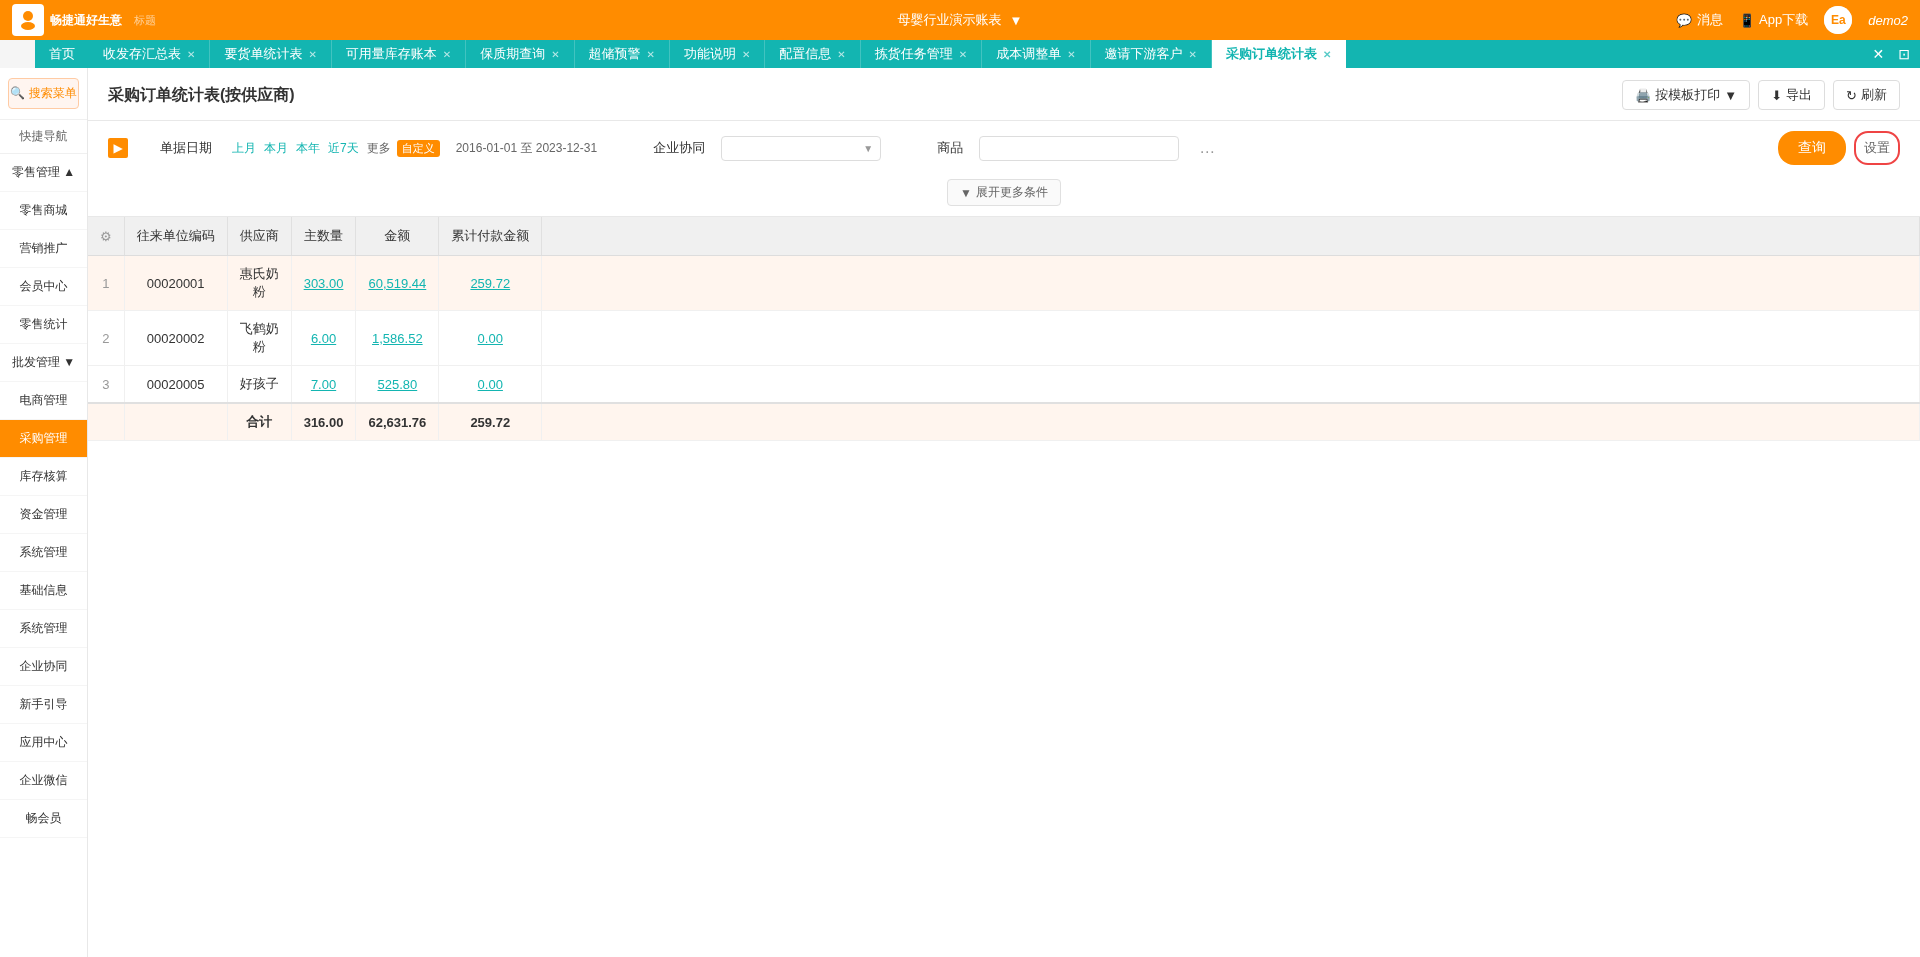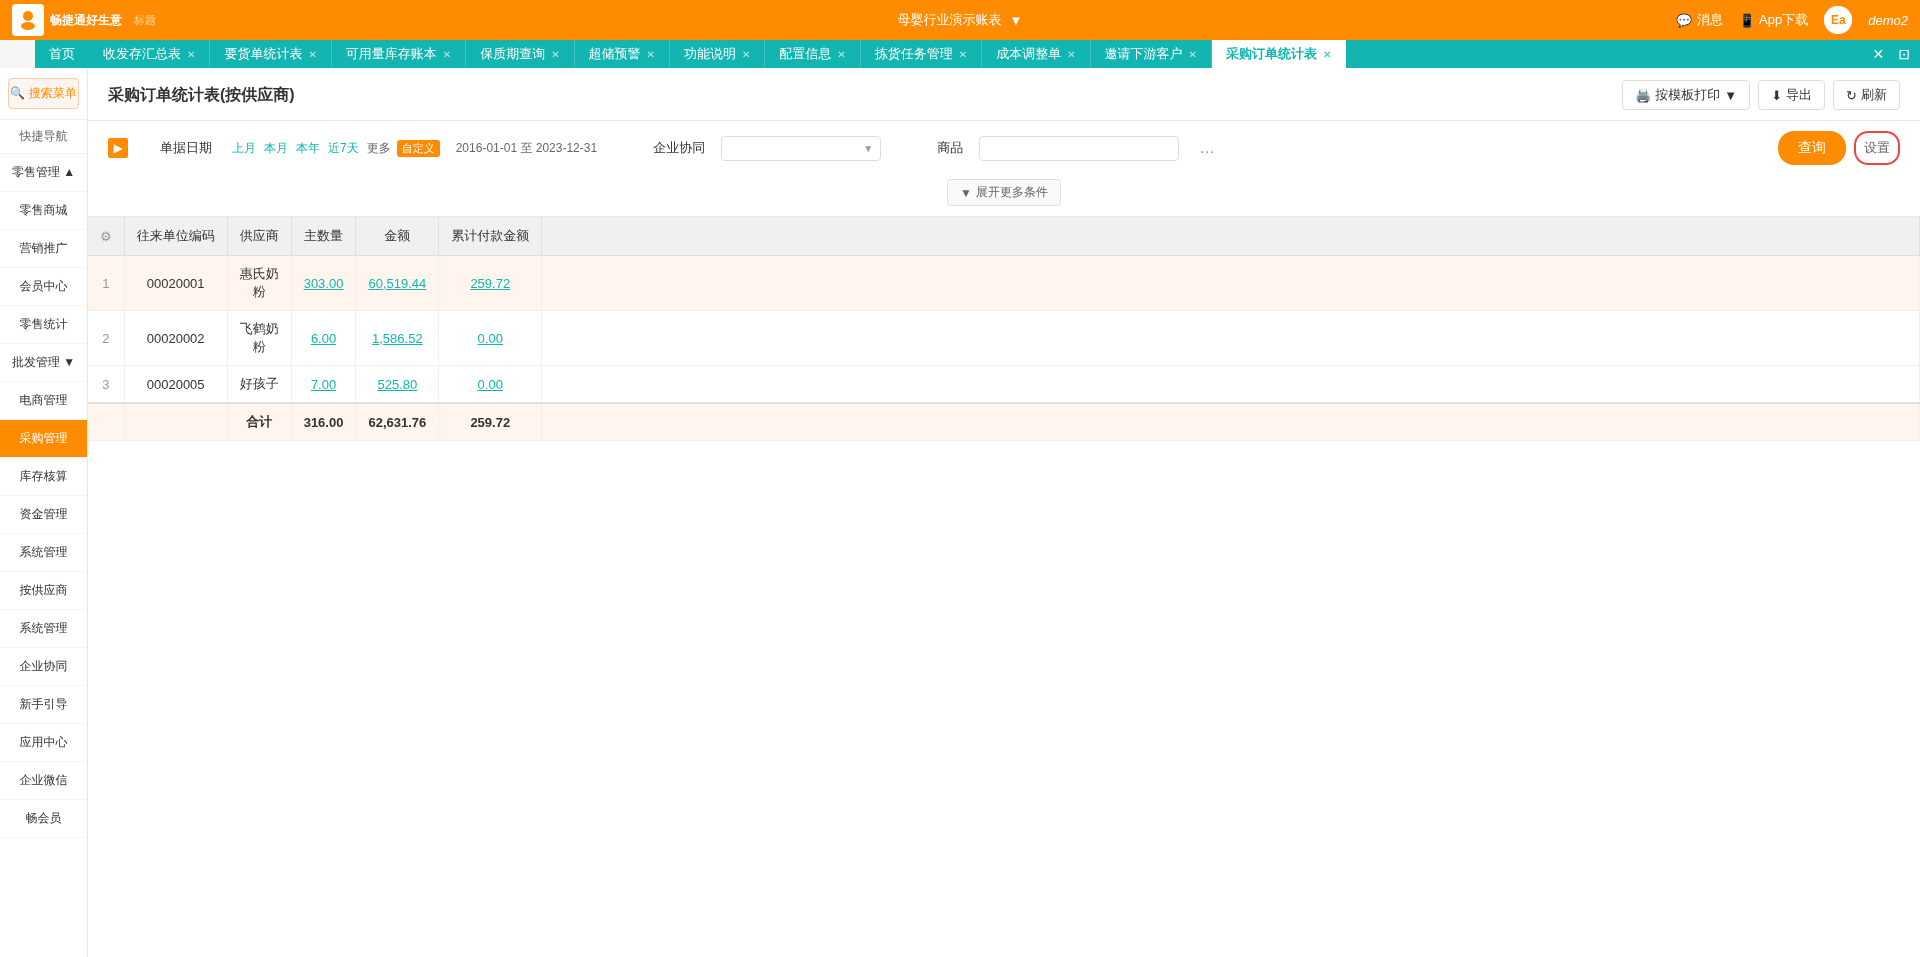--- a/index.html
+++ b/index.html
@@ -152,21 +152,21 @@
     <div class="sidebar-item">会员中心</div>
     <div class="sidebar-item">零售统计</div>
     <div class="sidebar-item">
       <span class="sidebar-item-with-arrow">批发管理 ▼</span>
     </div>
     <div class="sidebar-item">电商管理</div>
     <div class="sidebar-item active">采购管理</div>
     <div class="sidebar-item">库存核算</div>
     <div class="sidebar-item">资金管理</div>
     <div class="sidebar-item">系统管理</div>
-    <div class="sidebar-item">按供应商</div>
+    <div class="sidebar-item">基础信息</div>
     <div class="sidebar-item">系统管理</div>
     <div class="sidebar-item">企业协同</div>
     <div class="sidebar-item">新手引导</div>
     <div class="sidebar-item">应用中心</div>
     <div class="sidebar-item">企业微信</div>
     <div class="sidebar-item">畅会员</div>
   </div>
 
   <div class="content">
 

